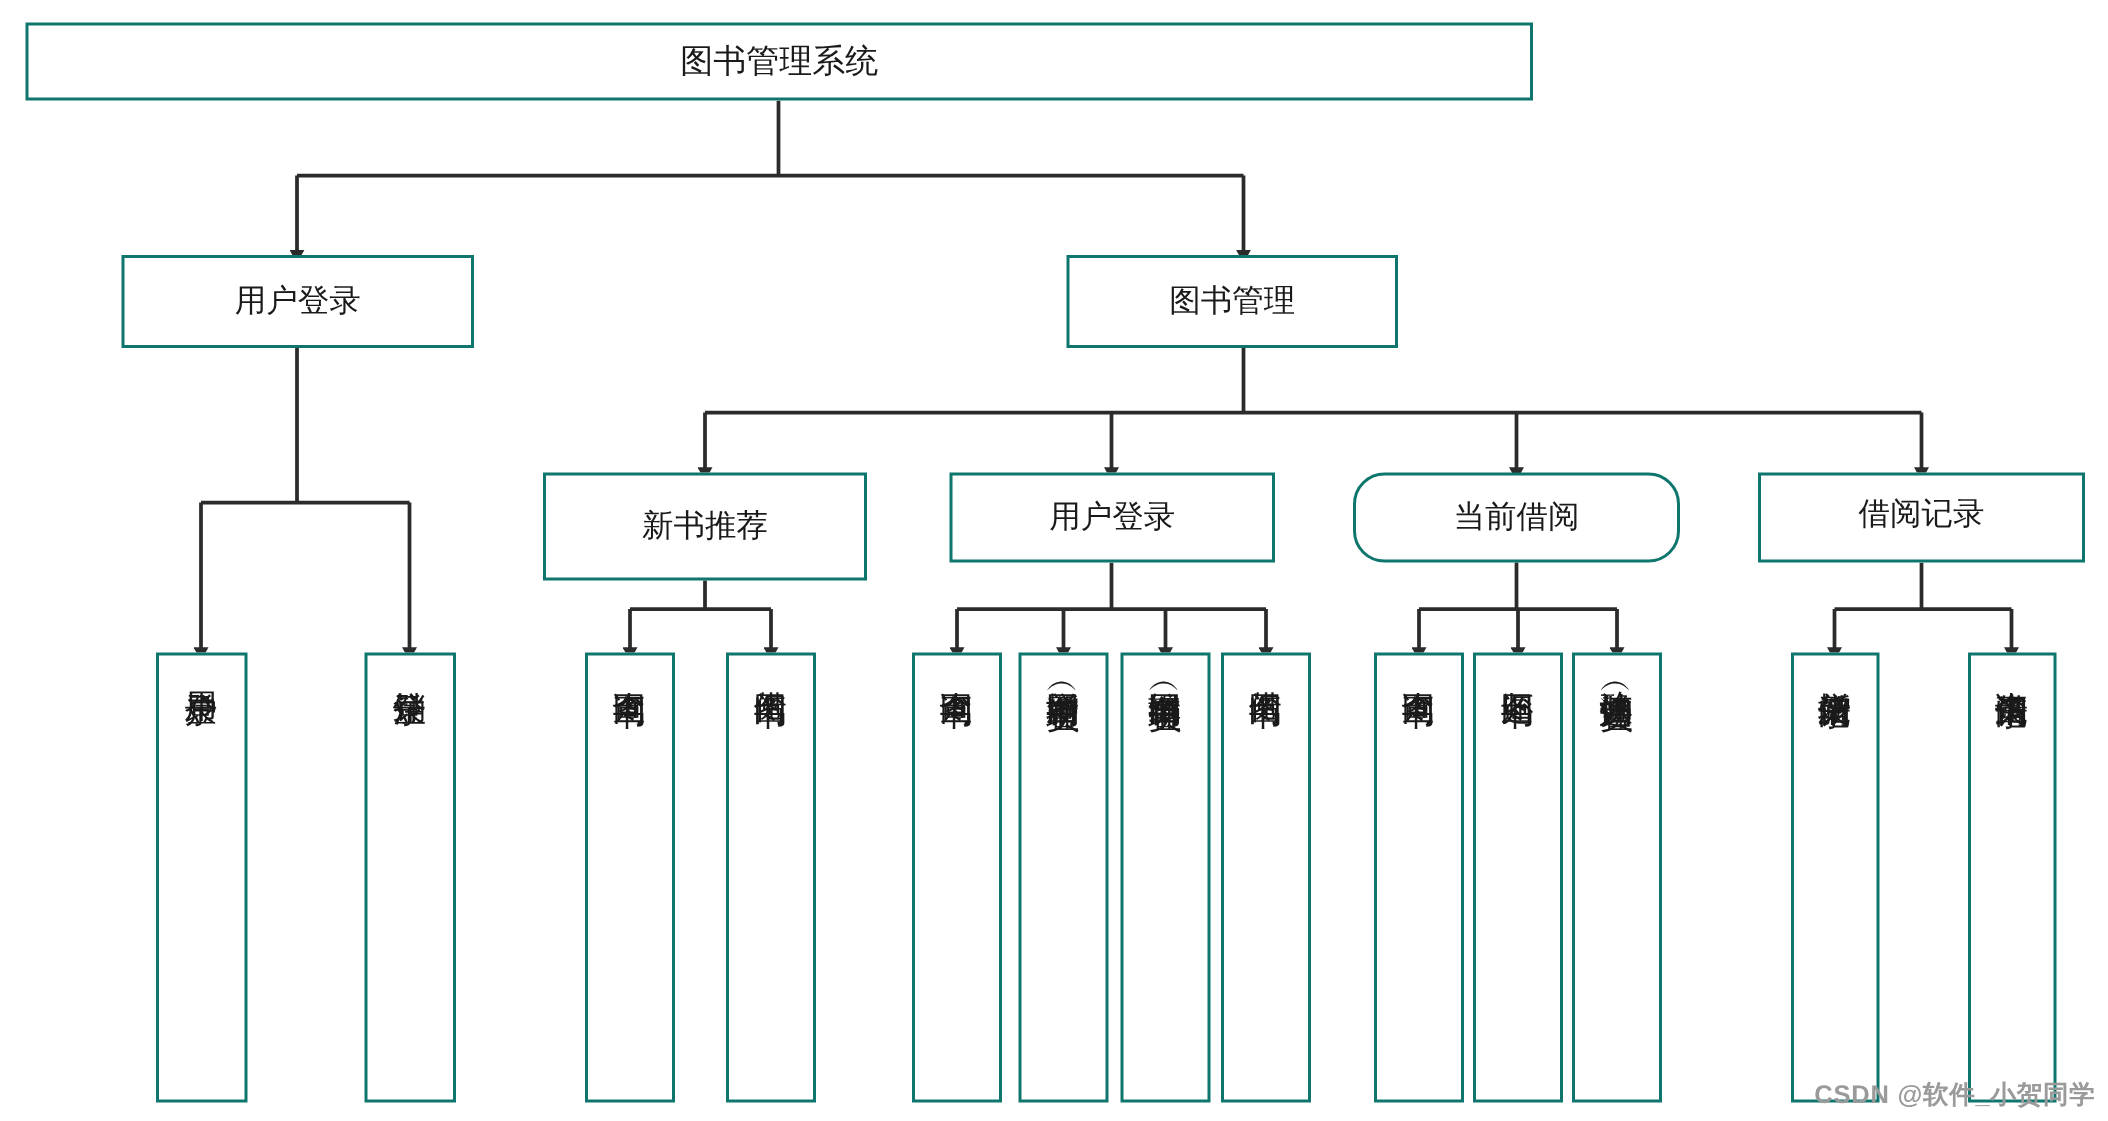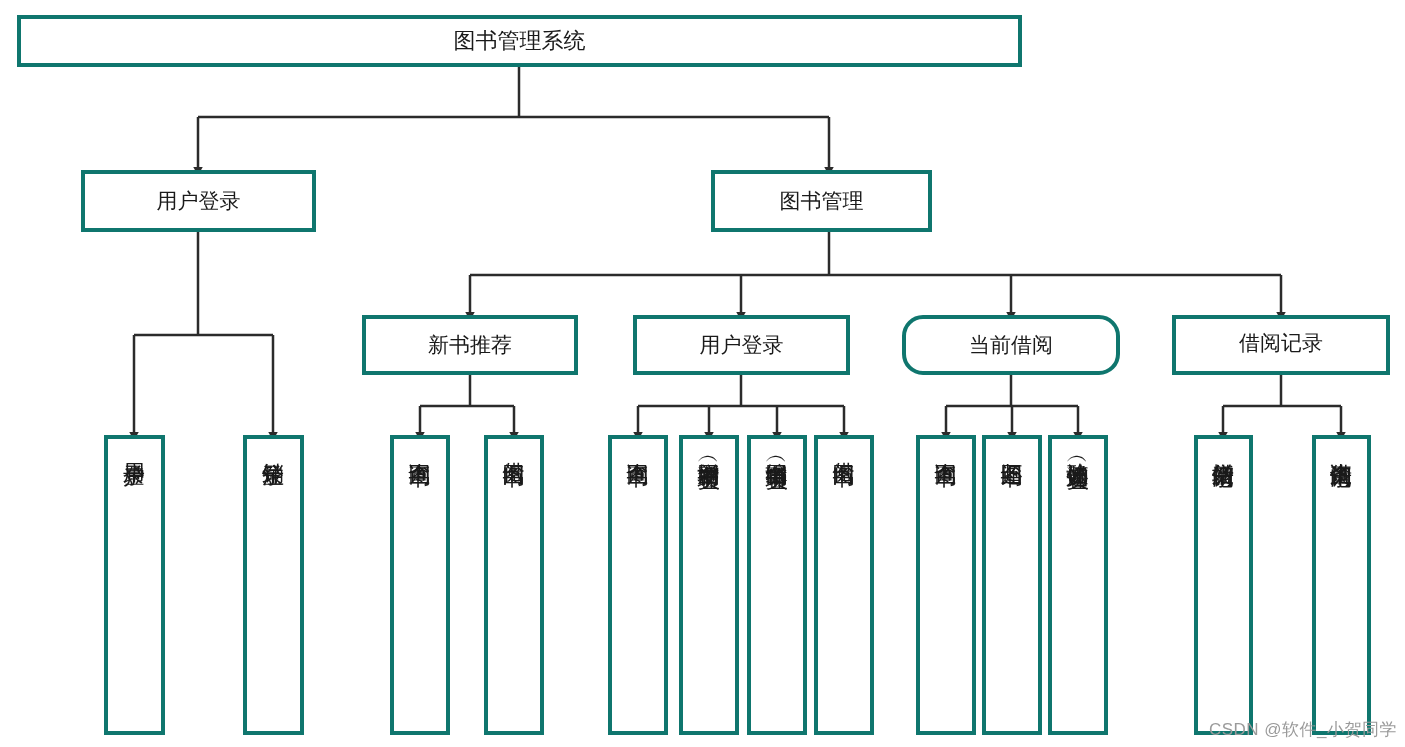--- a/index.html
+++ b/index.html
@@ -21,21 +21,21 @@
     position: absolute;
     left: 0;
     top: 0;
     width: 1405px;
     height: 747px;
   }
   .node-box {
     position: absolute;
     box-sizing: border-box;
     background: #ffffff;
-    border: 4px solid #0f766e;
+    border: 2px solid #0f766e;
     display: flex;
     align-items: center;
     justify-content: center;
     overflow: hidden;
   }
   .node-label {
     color: #1a1a1a;
     text-align: center;
     line-height: 1.18;
     white-space: pre;
@@ -60,20 +60,21 @@
   }
   .watermark {
     position: absolute;
     right: 8px;
     bottom: 6px;
     font-size: 17px;
     color: #9a9a9a;
     letter-spacing: 0.5px;
     white-space: nowrap;
     pointer-events: none;
+    font-weight: bold;
   }
 </style>
 </head>
 <body>
 
 <div id="diagram-root">
 
   <svg id="diagram-svg" viewBox="0 0 1405 747" xmlns="http://www.w3.org/2000/svg">
     <defs>
       <marker id="arrowhead" markerWidth="9" markerHeight="10" refX="1.5" refY="5" orient="auto" markerUnits="userSpaceOnUse">
@@ -120,21 +121,21 @@
   <div id="nodes-layer">
       <div class="node-box horizontal root" style="left: 17px; top: 15px; width: 1005px; height: 52px;">
         <span class="node-label">图书管理系统</span>
       </div>
       <div class="node-box horizontal" style="left: 81px; top: 170px; width: 235px; height: 62px;">
         <span class="node-label">用户登录</span>
       </div>
       <div class="node-box horizontal" style="left: 711px; top: 170px; width: 221px; height: 62px;">
         <span class="node-label">图书管理</span>
       </div>
-      <div class="node-box horizontal" style="left: 362px; top: 315px; width: 216px; height: 60px;">
+      <div class="node-box horizontal" style="left: 362px; top: 315px; width: 216px; height: 72px;">
         <span class="node-label">新书推荐</span>
       </div>
       <div class="node-box horizontal" style="left: 633px; top: 315px; width: 217px; height: 60px;">
         <span class="node-label">用户登录</span>
       </div>
       <div class="node-box horizontal" style="left: 902px; top: 315px; width: 218px; height: 60px; border-radius: 21px;">
         <span class="node-label">当前借阅</span>
       </div>
       <div class="node-box horizontal" style="left: 1172px; top: 315px; width: 218px; height: 60px; font-family: Liberation Mono, monospace;">
         <span class="node-label">借阅记录</span>

